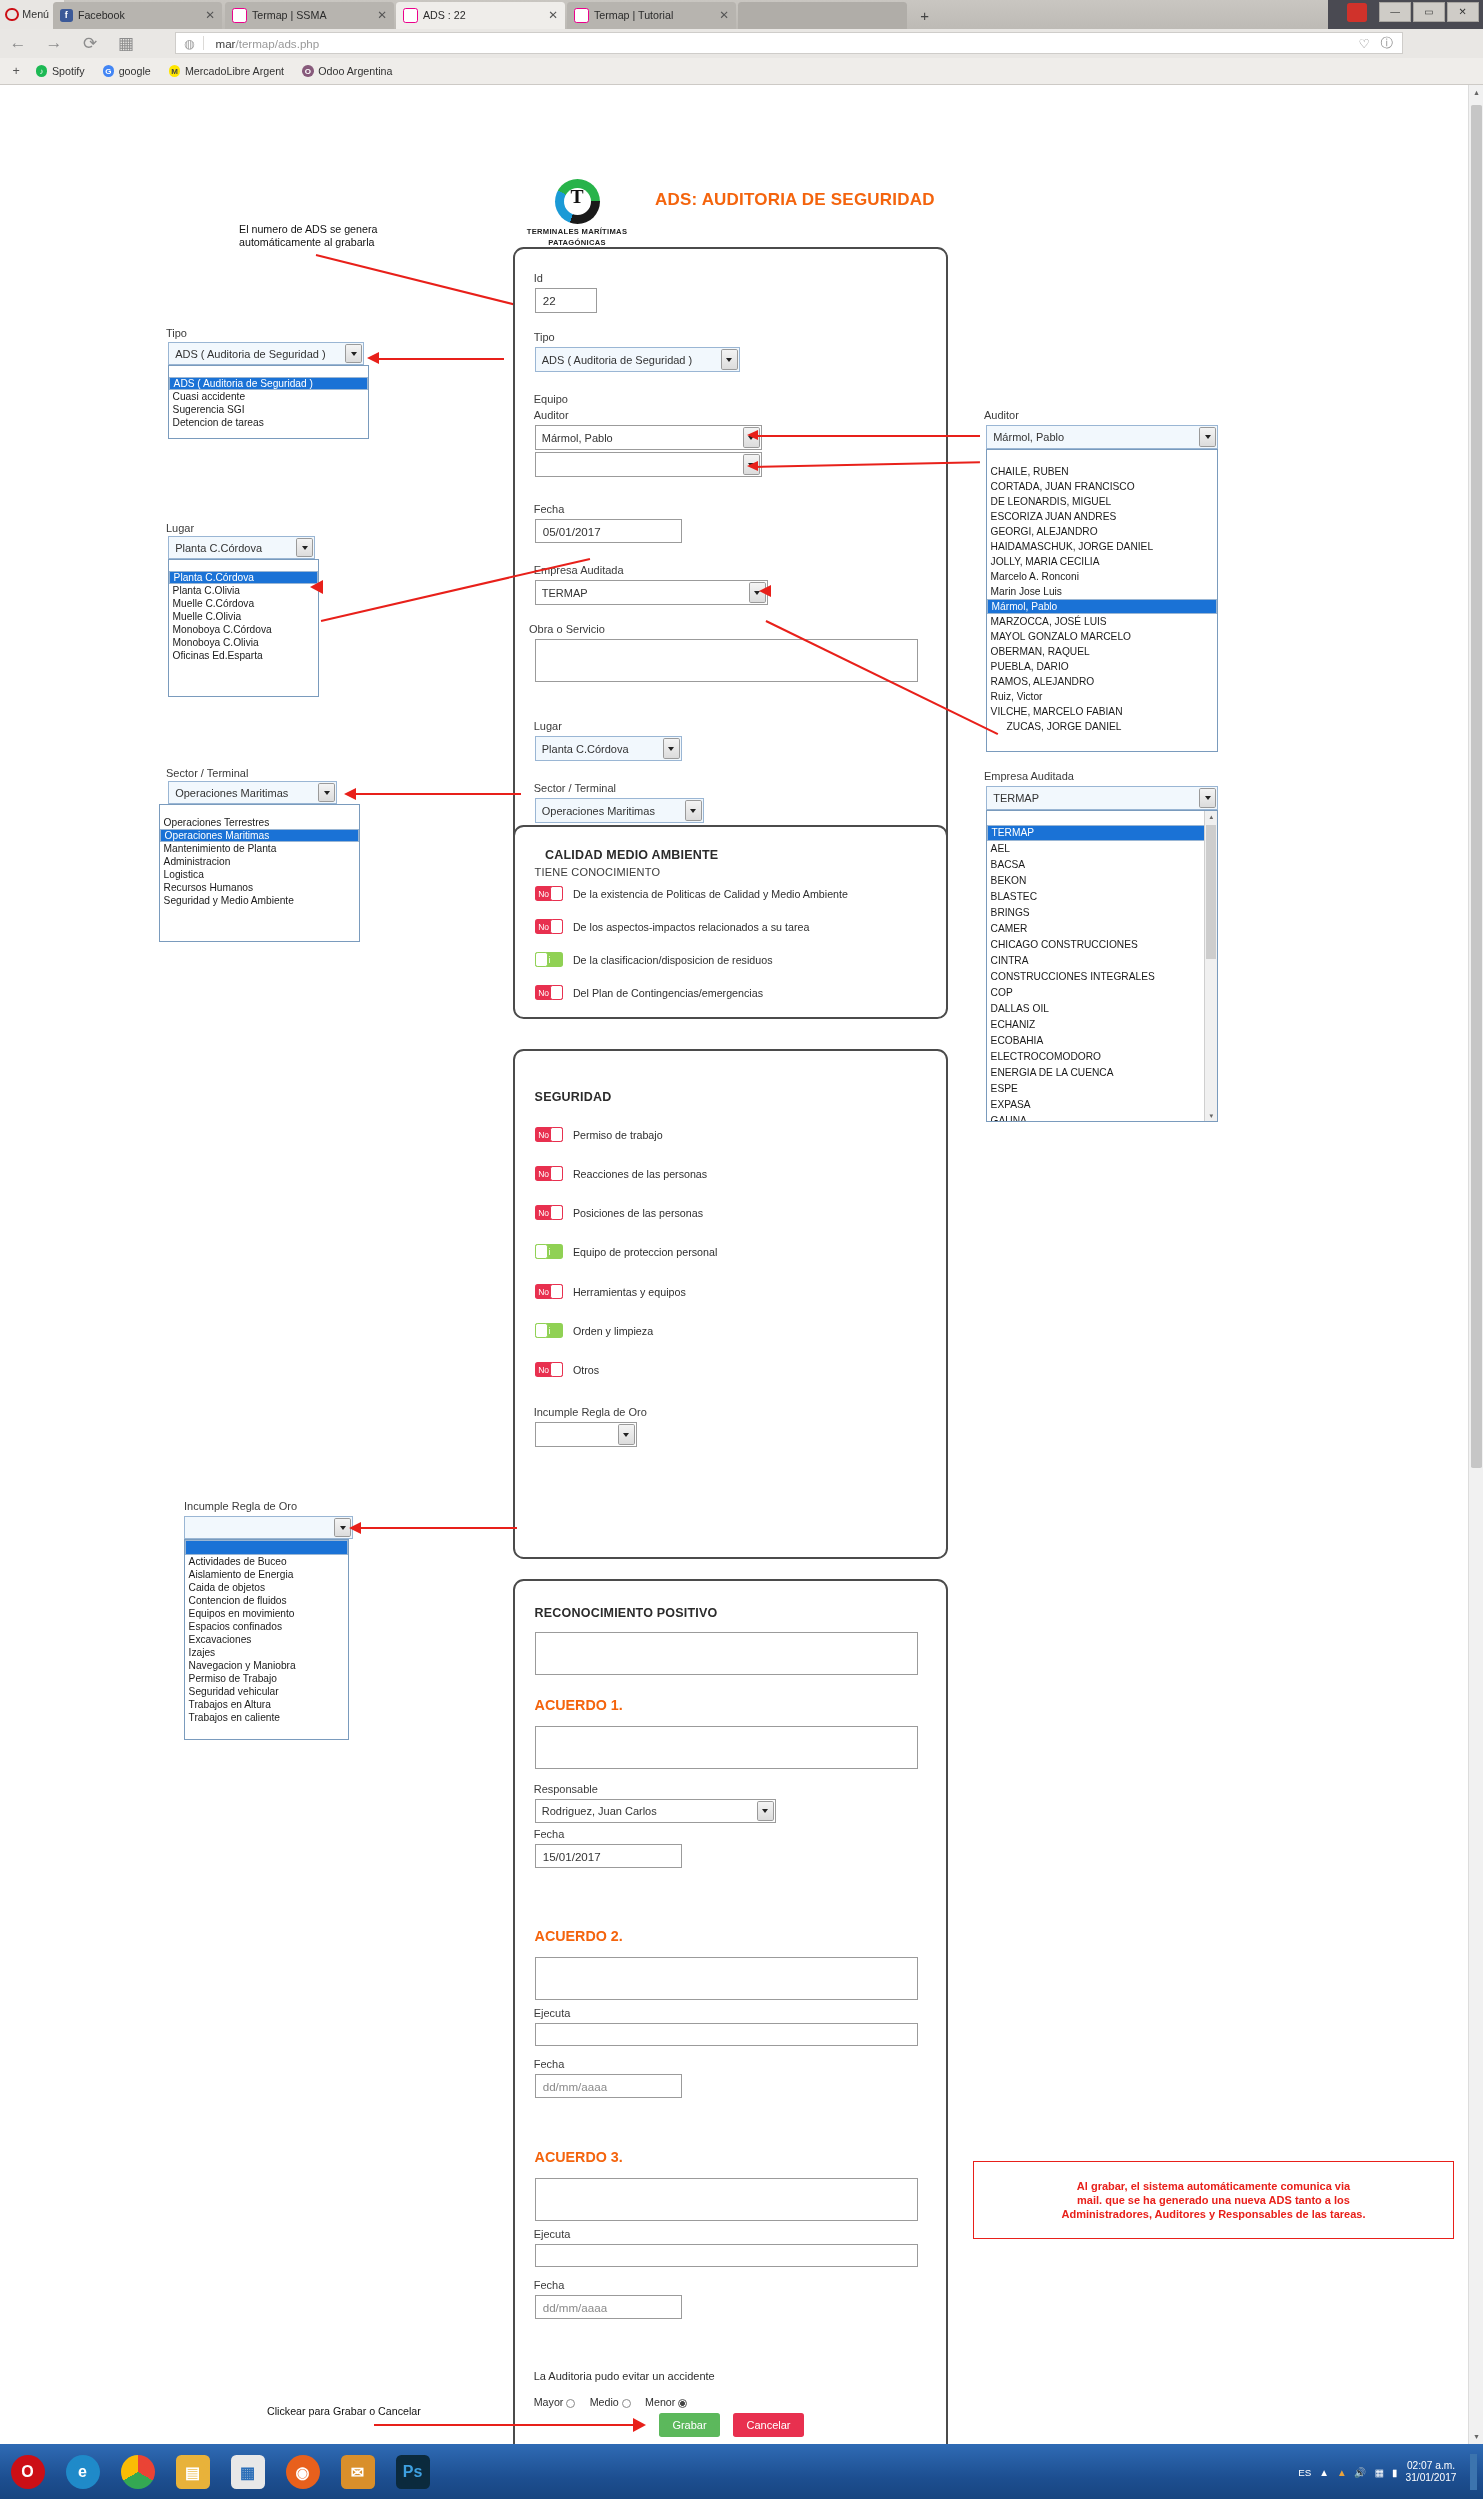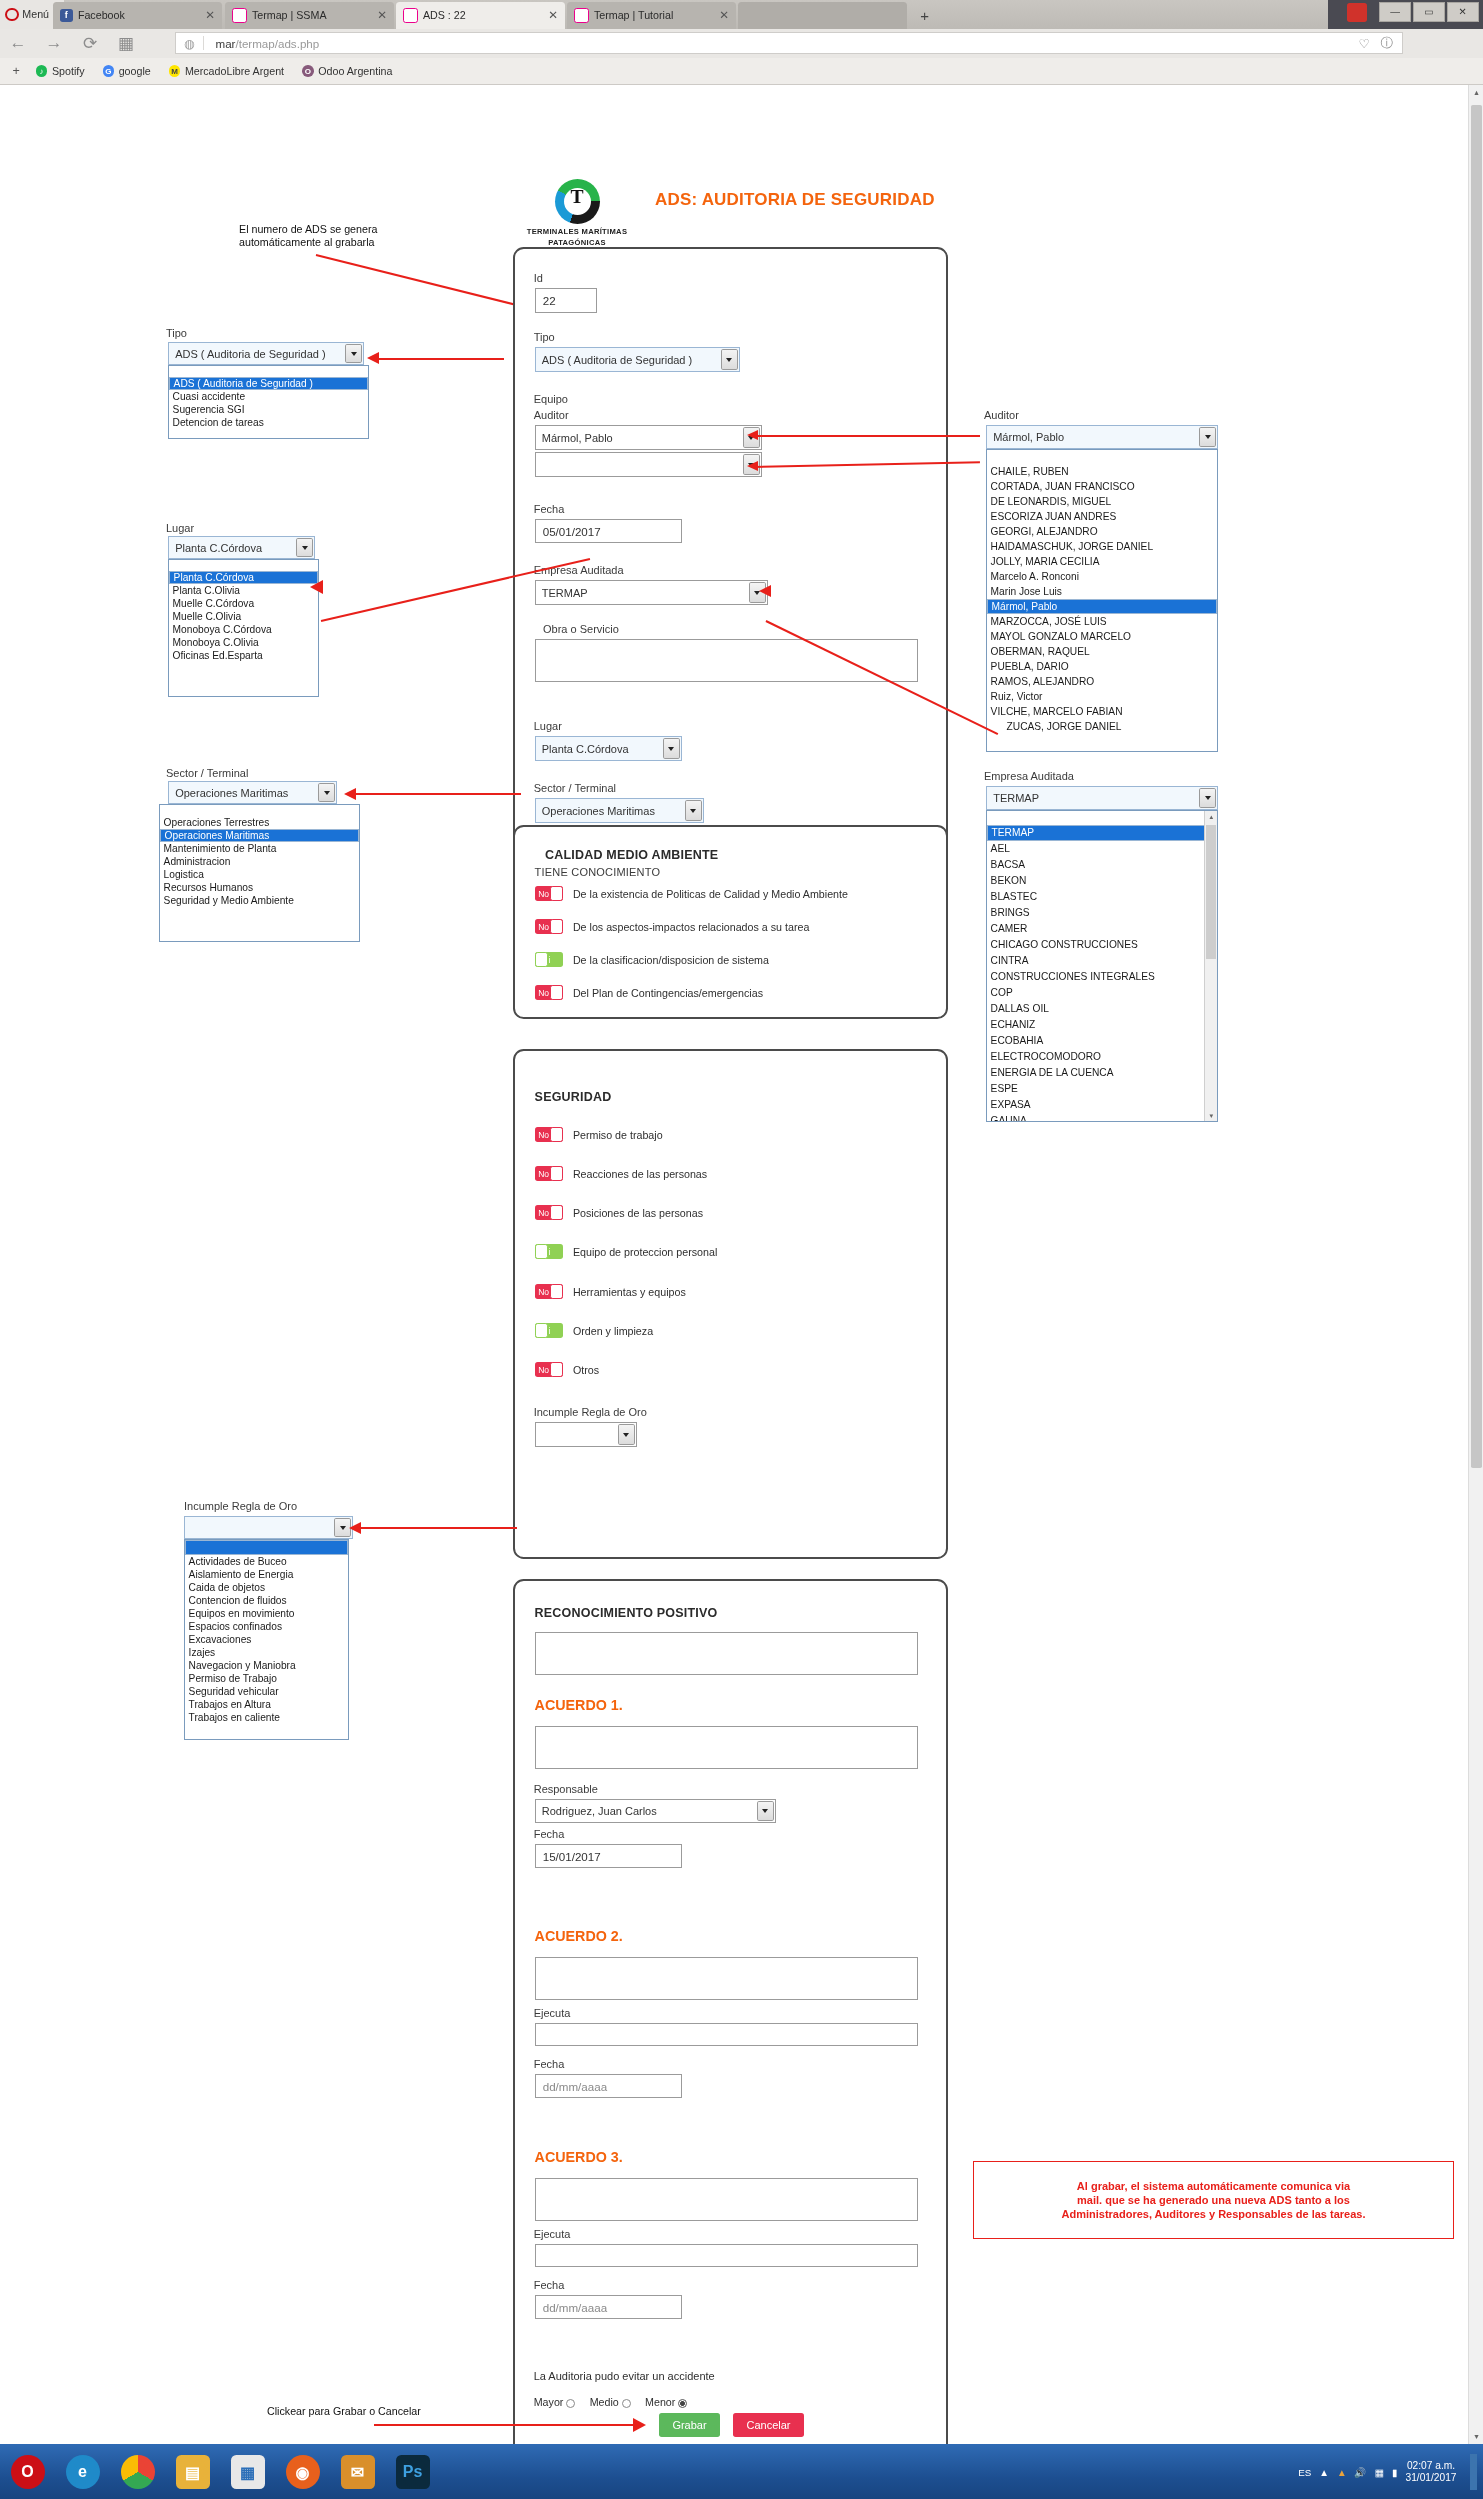--- a/index.html
+++ b/index.html
@@ -275,21 +275,21 @@
     <div class="txtin" style="position:absolute;left:19.6px;top:270px;width:147px;height:24px;">05/01/2017</div>
 
     <div class="lbl" style="position:absolute;left:18.7px;top:315px;">Empresa Auditada</div>
     <div class="sel" style="position:absolute;left:19.6px;top:331px;width:233px;height:25px;background:#fff;border-color:#9b9b9b;">
       <span>TERMAP</span>
       <span class="arrow">
           <i></i>
         </span>
     </div>
 
-    <div class="lbl" style="position:absolute;left:28px;top:374px;">Obra o Servicio</div>
+    <div class="lbl" style="position:absolute;left:14px;top:374px;">Obra o Servicio</div>
     <div class="ta" style="position:absolute;left:19.6px;top:390px;width:383px;height:43px;"></div>
 
     <div class="lbl" style="position:absolute;left:18.7px;top:471px;">Lugar</div>
     <div class="sel" style="position:absolute;left:19.6px;top:487px;width:147px;height:25px;">
       <span>Planta C.Córdova</span>
       <span class="arrow">
           <i></i>
         </span>
     </div>
 
@@ -321,21 +321,21 @@
           <span>No</span>
           <span class="knob"></span>
         </span>
       <span class="cap">De los aspectos-impactos relacionados a su tarea</span>
     </div>
     <div class="row-item" style="position:absolute;left:19.6px;top:125px;">
       <span class="toggle si">
           <span>Si</span>
           <span class="knob"></span>
         </span>
-      <span class="cap">De la clasificacion/disposicion de sistema</span>
+      <span class="cap">De la clasificacion/disposicion de residuos</span>
     </div>
     <div class="row-item" style="position:absolute;left:19.6px;top:158px;">
       <span class="toggle no">
           <span>No</span>
           <span class="knob"></span>
         </span>
       <span class="cap">Del Plan de Contingencias/emergencias</span>
     </div>
   </div>
 

